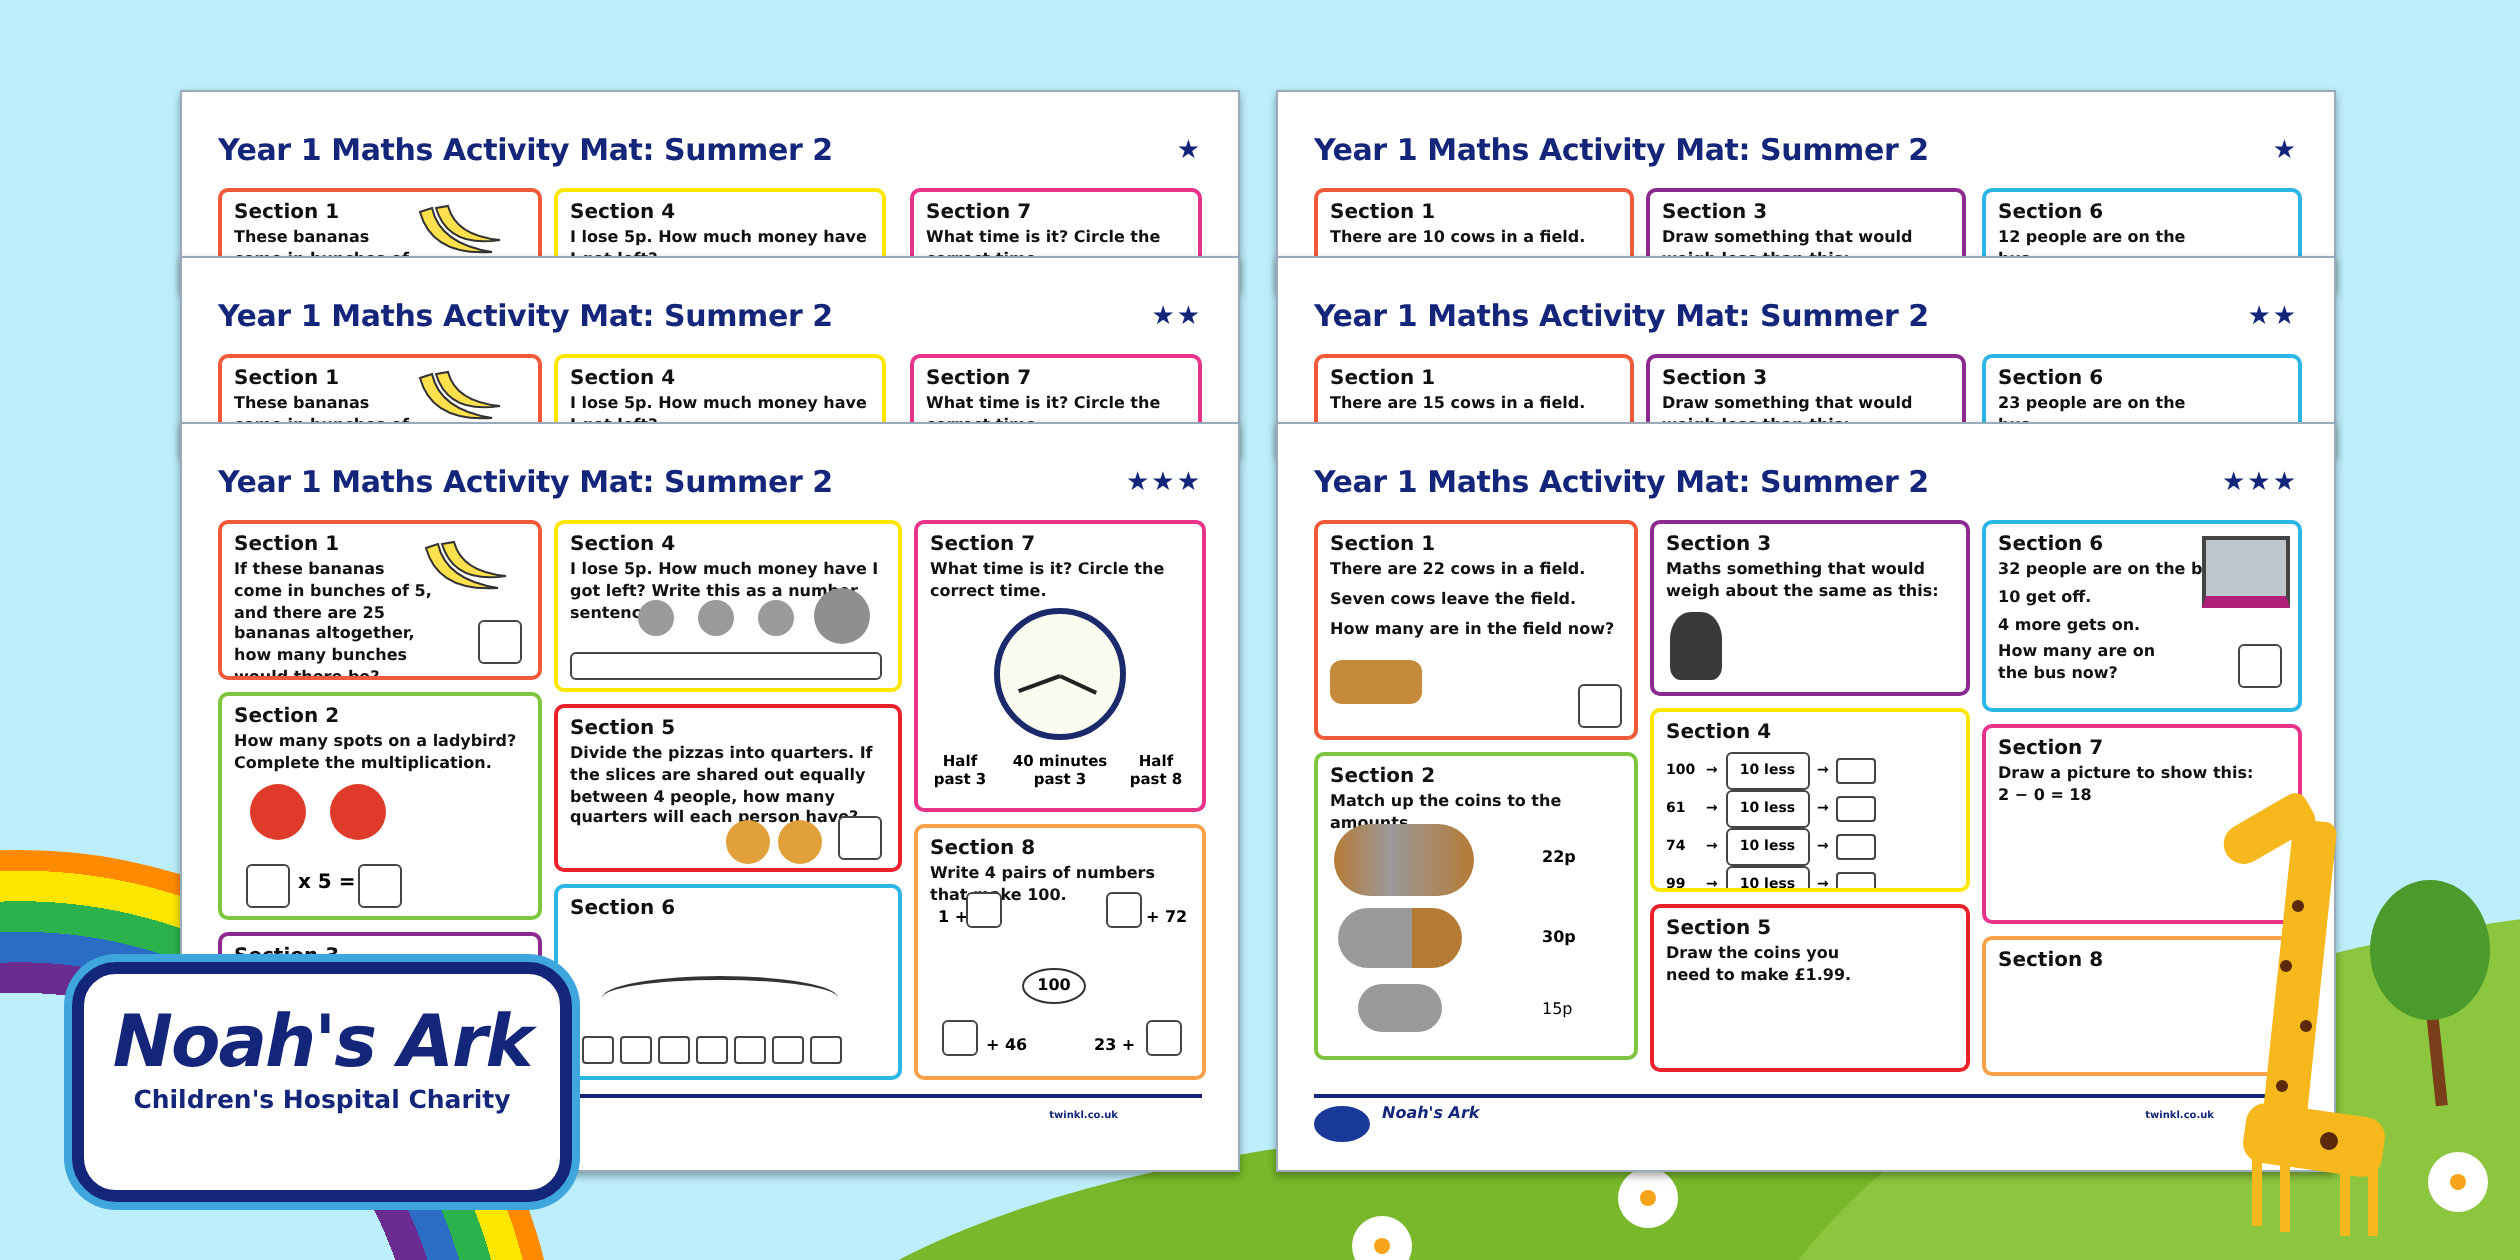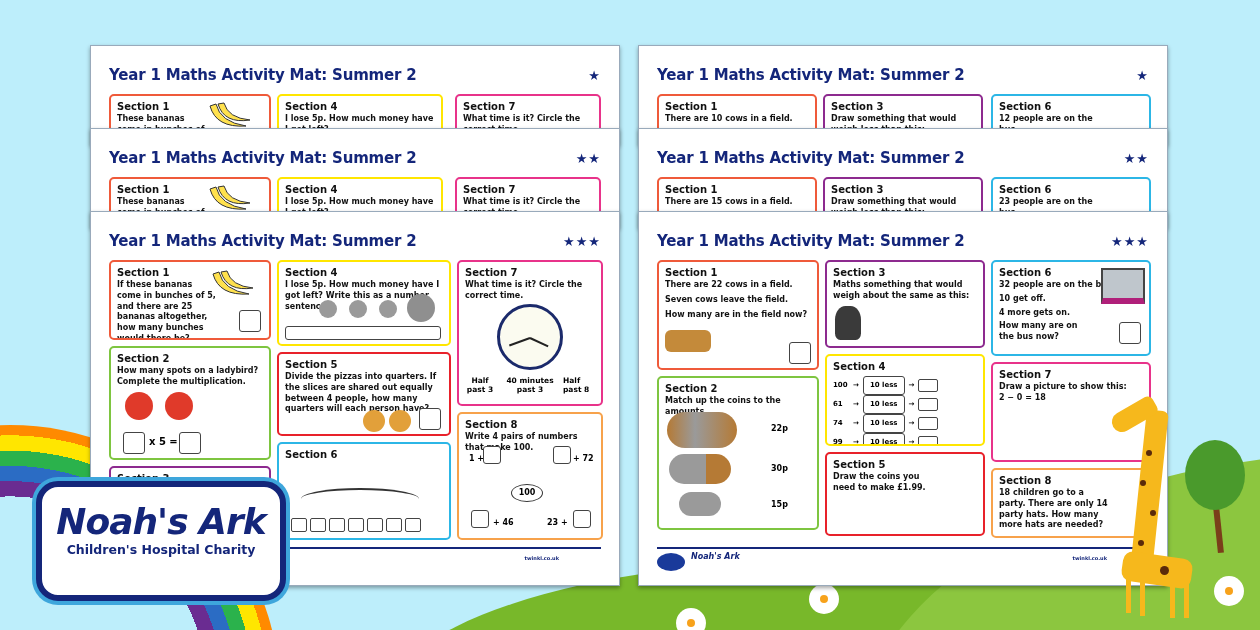--- a/index.html
+++ b/index.html
@@ -161,21 +161,21 @@
 
   <div class="box pink" style="left:366px;top:48px;width:146px;height:146px;">
     <h4>Section 7</h4>
     <p>What time is it? Circle the correct time.</p>
     <div class="clock" style="left:38px;top:42px;">
       <div style="position:absolute;left:30px;top:30px;width:20px;height:2px;background:#222;transform:rotate(25deg);transform-origin:left;"></div>
       <div style="position:absolute;left:30px;top:30px;width:22px;height:2px;background:#222;transform:rotate(160deg);transform-origin:left;"></div>
     </div>
     <span style="position:absolute;left:6px;top:114px;width:30px;text-align:center;font-size:7.5px;font-weight:bold;">Half past 3</span>
     <span style="position:absolute;left:46px;top:114px;width:50px;text-align:center;font-size:7.5px;font-weight:bold;">40 minutes past 3</span>
-    <span style="position:absolute;left:104px;top:114px;width:30px;text-align:left;font-size:7.5px;font-weight:bold;">Half past 8</span>
+    <span style="position:absolute;left:104px;top:114px;width:30px;text-align:center;font-size:7.5px;font-weight:bold;">Half past 8</span>
   </div>
   <div class="box orange" style="left:366px;top:200px;width:146px;height:128px;">
     <h4>Section 8</h4>
     <p>Write 4 pairs of numbers that make 100.</p>
     <div style="position:absolute;left:52px;top:70px;width:32px;height:18px;border:1.5px solid #333;border-radius:50%;font-size:8px;font-weight:bold;text-align:center;line-height:15px;">100</div>
     <span style="position:absolute;left:10px;top:40px;font-size:8px;font-weight:bold;">1 +</span>
     <div class="ansbox" style="left:24px;top:32px;width:18px;height:18px;"></div>
     <div class="ansbox" style="left:94px;top:32px;width:18px;height:18px;"></div>
     <span style="position:absolute;left:114px;top:40px;font-size:8px;font-weight:bold;">+ 72</span>
     <div class="ansbox" style="left:12px;top:96px;width:18px;height:18px;"></div>
@@ -240,21 +240,21 @@
     <div class="ansbox" style="left:130px;top:80px;"></div>
   </div>
   <div class="box green" style="left:18px;top:164px;width:162px;height:154px;">
     <h4>Section 2</h4>
     <p>Match up the coins to the amounts.</p>
     <div style="position:absolute;left:8px;top:34px;width:70px;height:36px;border-radius:18px;background:linear-gradient(90deg,#b57a35,#9a9a9a 40%,#b57a35);"></div>
     <span style="position:absolute;left:112px;top:46px;font-size:8px;font-weight:bold;">22p</span>
     <div style="position:absolute;left:10px;top:76px;width:62px;height:30px;border-radius:15px;background:linear-gradient(90deg,#9a9a9a 60%,#b57a35 60%);"></div>
     <span style="position:absolute;left:112px;top:86px;font-size:8px;font-weight:bold;">30p</span>
     <div style="position:absolute;left:20px;top:114px;width:42px;height:24px;border-radius:12px;background:#9a9a9a;"></div>
-    <span style="position:absolute;left:112px;top:122px;font-size:8px;font-weight:bold;">15p</span>
+    <span style="position:absolute;left:112px;top:122px;font-size:8px;font-weight:normal;">15p</span>
   </div>
 
   <div class="box purple" style="left:186px;top:48px;width:160px;height:88px;">
     <h4>Section 3</h4>
     <p>Maths something that would weigh about the same as this:</p>
     <div style="position:absolute;left:8px;top:44px;width:26px;height:34px;background:#3a3a3a;border-radius:40% 40% 20% 20%;"></div>
   </div>
   <div class="box yellow" style="left:186px;top:142px;width:160px;height:92px;">
     <h4>Section 4</h4>
     <div style="position:absolute;left:6px;top:20px;font-size:7px;font-weight:bold;line-height:17px;">
@@ -302,21 +302,20 @@
     <div style="position:absolute;left:108px;top:6px;width:44px;height:36px;background:#bfc6cc;border:2px solid #444;border-bottom:6px solid #b0207a;"></div>
     <div class="ansbox" style="left:126px;top:60px;"></div>
   </div>
   <div class="box pink" style="left:352px;top:150px;width:160px;height:100px;">
     <h4>Section 7</h4>
     <p>Draw a picture to show this:</p>
     <p>2 − 0 = 18</p>
   </div>
   <div class="box orange" style="left:352px;top:256px;width:160px;height:70px;">
     <h4>Section 8</h4>
-    <p style="width:110px">18 children go to a party. There are only 14 party hats. How many more hats are needed?</p>
   </div>
   <div class="footer-line" style="top:335px;"></div>
   <div style="position:absolute;left:18px;top:341px;width:28px;height:18px;background:#1a3a9a;border-radius:50%;"></div>
   <span style="position:absolute;left:52px;top:340px;font-size:8px;color:#14267a;font-weight:bold;font-style:italic;">Noah's Ark</span>
   <span style="position:absolute;right:60px;top:343px;font-size:5px;color:#14267a;font-weight:bold;">twinkl.co.uk</span>
 </div>
 
 <div>
   <div class="giraffe-neck"></div>
   <div class="giraffe-head"></div>

